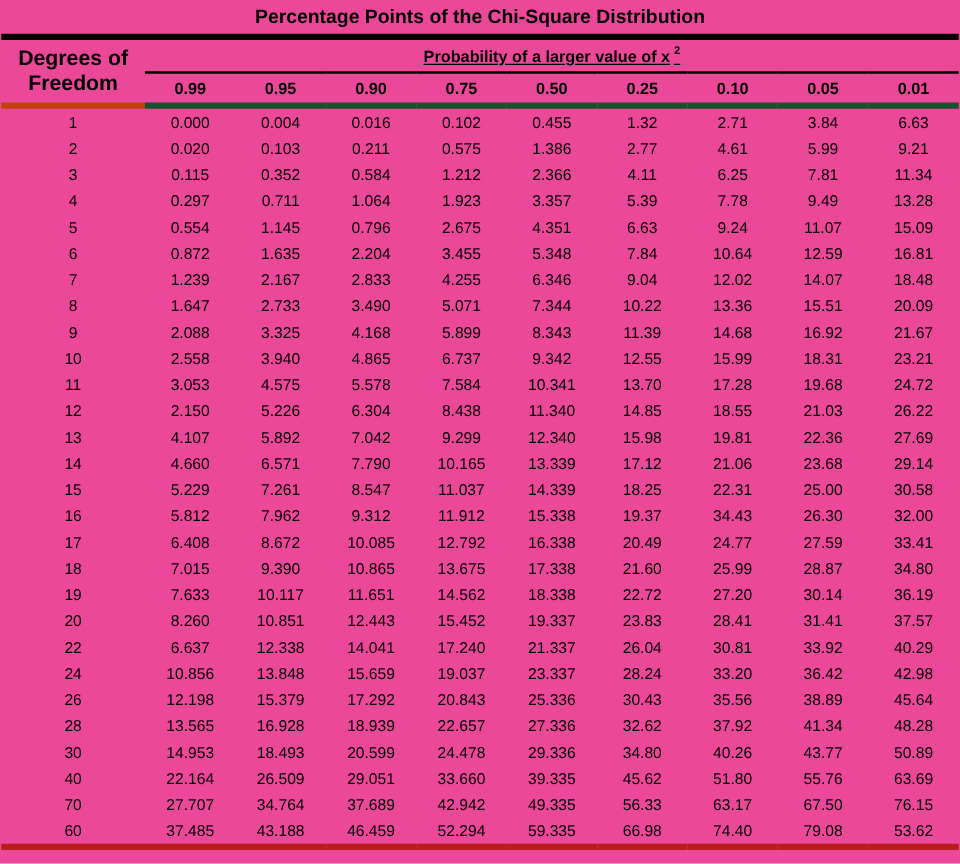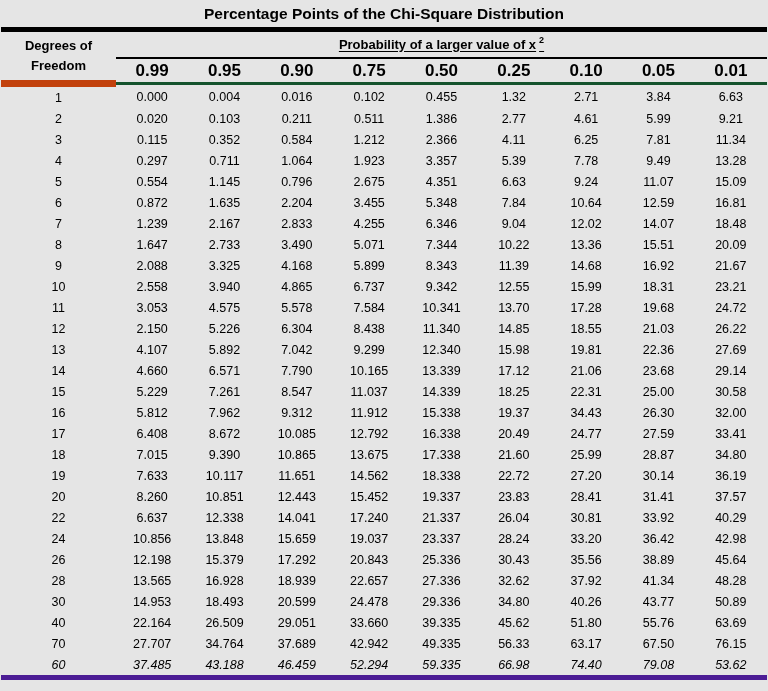--- a/index.html
+++ b/index.html
@@ -3,21 +3,21 @@
 <meta charset="utf-8">
 <style>
   html, body {
     margin: 0;
     padding: 0;
     background: #ffffff;
   }
   .page {
     width: 768px;
     height: 691px;
-    background: #e5e5e5;
+    background: #ec4899;
     font-family: "Liberation Sans", sans-serif;
     color: #000000;
     box-sizing: border-box;
     overflow: hidden;
   }
   .title {
     text-align: center;
     font-weight: bold;
     font-size: 15.5px;
     line-height: 22px;
@@ -37,53 +37,52 @@
   }
   col.df-col { width: 115px; }
   th, td {
     padding: 0;
     text-align: center;
     vertical-align: middle;
     white-space: nowrap;
   }
   th.df-header {
     font-weight: bold;
-    font-size: 13px;
+    font-size: 17px;
     line-height: 20px;
-    border-bottom: 7px solid #c2410c;
+    border-bottom: 5px solid #c2410c;
   }
   th.group-header {
     font-weight: bold;
     font-size: 13px;
     height: 25px;
     border-bottom: 2px solid #000000;
     vertical-align: middle;
     text-decoration: underline;
   }
   th.group-header sup {
     font-size: 9px;
     font-weight: bold;
     margin-left: 3px;
     position: relative;
     top: -1px;
   }
   tr.col-header-row th {
     font-weight: bold;
-    font-size: 17px;
+    font-size: 13px;
     height: 23px;
-    border-bottom: 3px solid #14532d;
+    border-bottom: 5px solid #14532d;
   }
   tbody td {
     font-size: 12.5px;
     height: 21px;
     font-weight: normal;
   }
   tbody tr:last-child td {
-    border-bottom: 5px solid #4c1d95;
-    font-style: italic;
+    border-bottom: 5px solid #b91c1c;
   }
 </style>
 </head>
 <body>
 
 <div class="page">
 
   <div class="title">Percentage Points of the Chi-Square Distribution</div>
 
   <div class="rule-top"></div>
@@ -136,21 +135,21 @@
           <td>1.32</td>
           <td>2.71</td>
           <td>3.84</td>
           <td>6.63</td>
         </tr>
         <tr>
           <td>2</td>
           <td>0.020</td>
           <td>0.103</td>
           <td>0.211</td>
-          <td>0.511</td>
+          <td>0.575</td>
           <td>1.386</td>
           <td>2.77</td>
           <td>4.61</td>
           <td>5.99</td>
           <td>9.21</td>
         </tr>
         <tr>
           <td>3</td>
           <td>0.115</td>
           <td>0.352</td>

